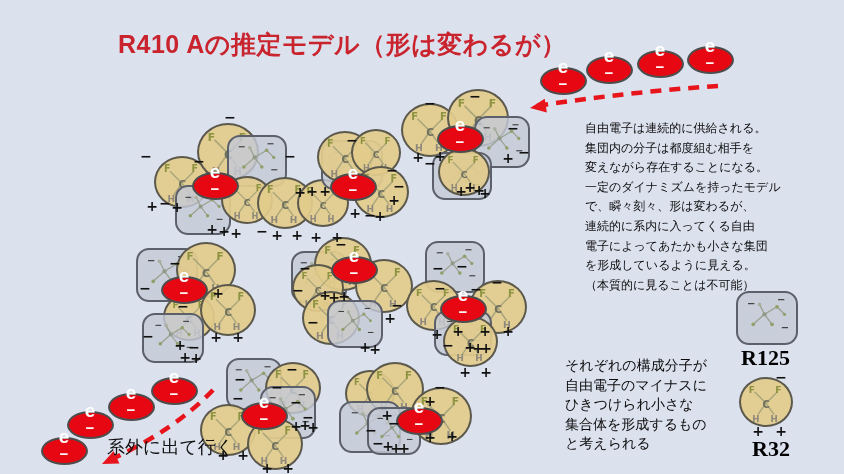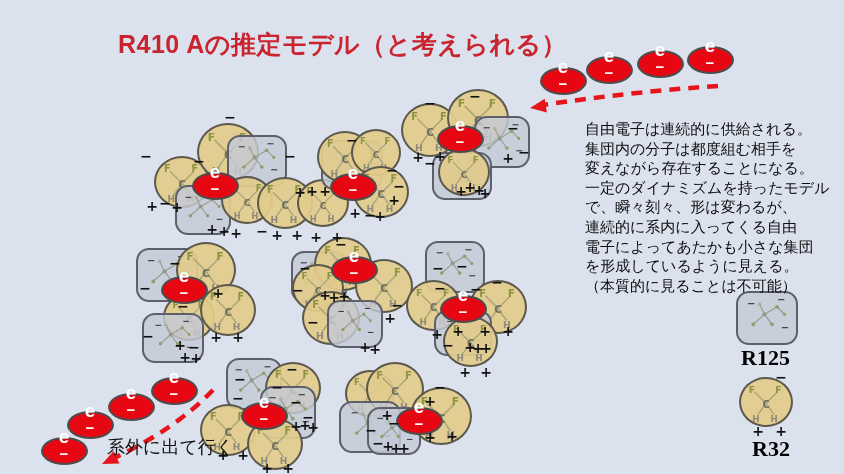--- a/index.html
+++ b/index.html
@@ -28,35 +28,35 @@
             color:#fff;font-weight:700;font-size:15px;line-height:1;}
 
   .sign{position:absolute;transform:translate(-50%,-50%);font-weight:700;font-size:14px;
         color:#101010;z-index:15;font-family:"DejaVu Sans",sans-serif;line-height:1;}
 
   .arrows{position:absolute;left:0;top:0;z-index:20;pointer-events:none;}
   .arrows .dash{fill:none;stroke:#e8141b;stroke-width:4.5;stroke-dasharray:11 8;}
   .arrows polygon{fill:#e8141b;}
 
   .note{position:absolute;white-space:pre-line;color:#0c0c0c;z-index:30;}
-  .supply-note{left:585px;top:119px;width:256px;font-size:15px;line-height:19.6px;font-weight:500;}
+  .supply-note{left:585px;top:119px;width:256px;font-size:12px;line-height:19.6px;font-weight:500;}
   .cluster-note{left:565px;top:356px;width:170px;font-size:14px;line-height:19.6px;font-weight:500;}
   .exit-note{position:absolute;left:107px;top:435px;font-size:18px;color:#111;z-index:31;font-weight:500;}
   .watermark{position:absolute;left:56px;top:434px;font-size:23px;font-weight:700;color:#00a14e;
              font-family:"Liberation Serif",serif;z-index:32;white-space:nowrap;}
   .legend-label{position:absolute;font-family:"Liberation Serif",serif;font-weight:700;
                 font-size:22px;color:#000;z-index:30;}
   .lg-r125{left:741px;top:345px;}
   .lg-r32{left:752px;top:436px;}
 </style>
 </head>
 <body>
 
 <div class="slide">
-  <h1 class="title">R410 Aの推定モデル（と考えられる）</h1>
+  <h1 class="title">R410 Aの推定モデル（形は変わるが）</h1>
 
   <div id="molecule-layer">
       <div class="r32" style="left: 154px; top: 156px; width: 56px; height: 52px;">
   <svg viewBox="0 0 40 40">
     <g stroke="#a9a67b" stroke-width="1.2">
       <line x1="20" y1="21" x2="10" y2="11"></line>
       <line x1="20" y1="21" x2="30" y2="11"></line>
       <line x1="20" y1="21" x2="13" y2="31"></line>
       <line x1="20" y1="21" x2="27" y2="31"></line>
     </g>
@@ -1088,16 +1088,21 @@
 
   <div class="note supply-note">自由電子は連続的に供給される。
 集団内の分子は都度組む相手を
 変えながら存在することになる。
 一定のダイナミズムを持ったモデル
 で、瞬々刻々、形は変わるが、
 連続的に系内に入ってくる自由
 電子によってあたかも小さな集団
 を形成しているように見える。
 （本質的に見ることは不可能）</div>
+  <div class="note cluster-note">それぞれの構成分子が
+自由電子のマイナスに
+ひきつけられ小さな
+集合体を形成するもの
+と考えられる</div>
   <div class="exit-note">系外に出て行く</div>
   <div class="legend-label lg-r125">R125</div>
   <div class="legend-label lg-r32">R32</div>
 </div>
 
 </body></html>

